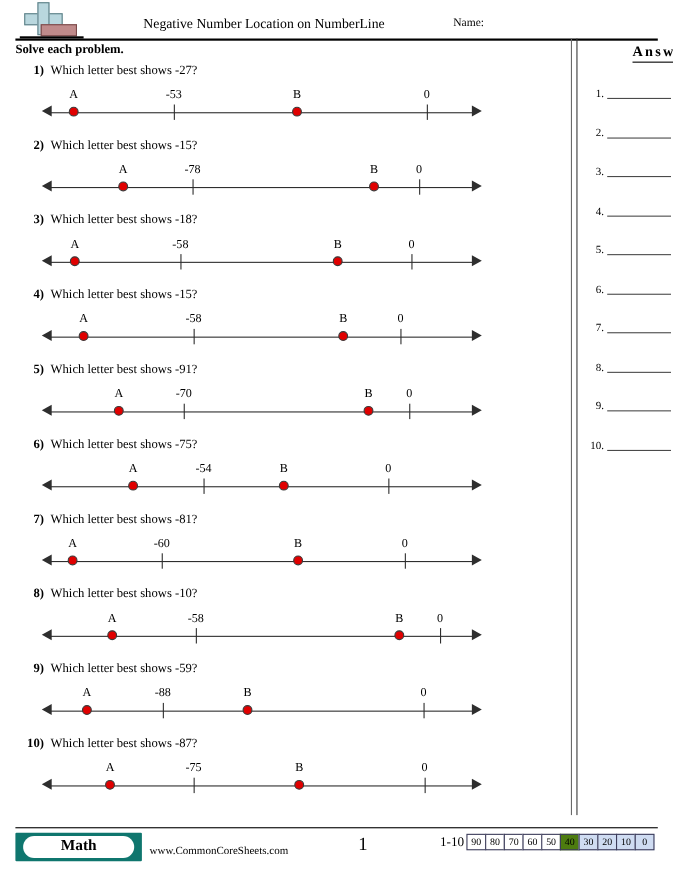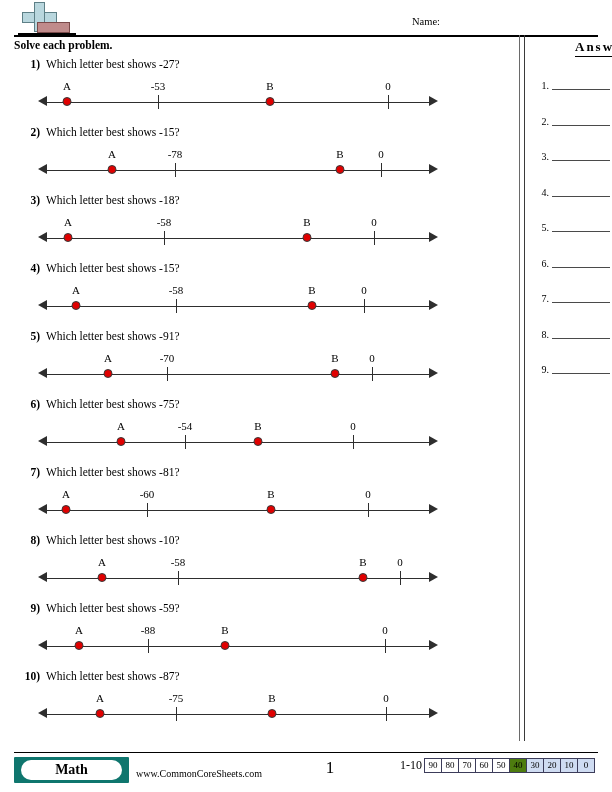--- a/index.html
+++ b/index.html
@@ -279,20 +279,21 @@
 </head>
 <body>
 
 <div id="header">
   <div id="logo">
     <div class="plus-h"></div>
     <div class="plus-v"></div>
     <div class="brick"></div>
     <div class="ground"></div>
   </div>
+  <div id="doc-title">Negative Number Location on NumberLine</div>
   <div id="name-label">Name:</div>
 </div>
 <div id="header-rule"></div>
 
 <div id="instructions">Solve each problem.</div>
 
 <div id="problems">
     <div class="problem">
       <div class="p-num">1)</div>
       <div class="p-text">Which letter best shows -27?</div>
@@ -496,20 +497,24 @@
     <div class="ans-row">
       <div class="ans-num">7.</div>
       <div class="ans-line"></div>
     </div>
     <div class="ans-row">
       <div class="ans-num">8.</div>
       <div class="ans-line"></div>
     </div>
     <div class="ans-row">
       <div class="ans-num">9.</div>
+      <div class="ans-line"></div>
+    </div>
+    <div class="ans-row">
+      <div class="ans-num">10.</div>
       <div class="ans-line"></div>
     </div>
   </div>
 
 <div id="footer-rule"></div>
 <div id="math-badge">
   <div class="pill">Math</div>
 </div>
 <div id="site-url">www.CommonCoreSheets.com</div>
 <div id="page-number">1</div>

